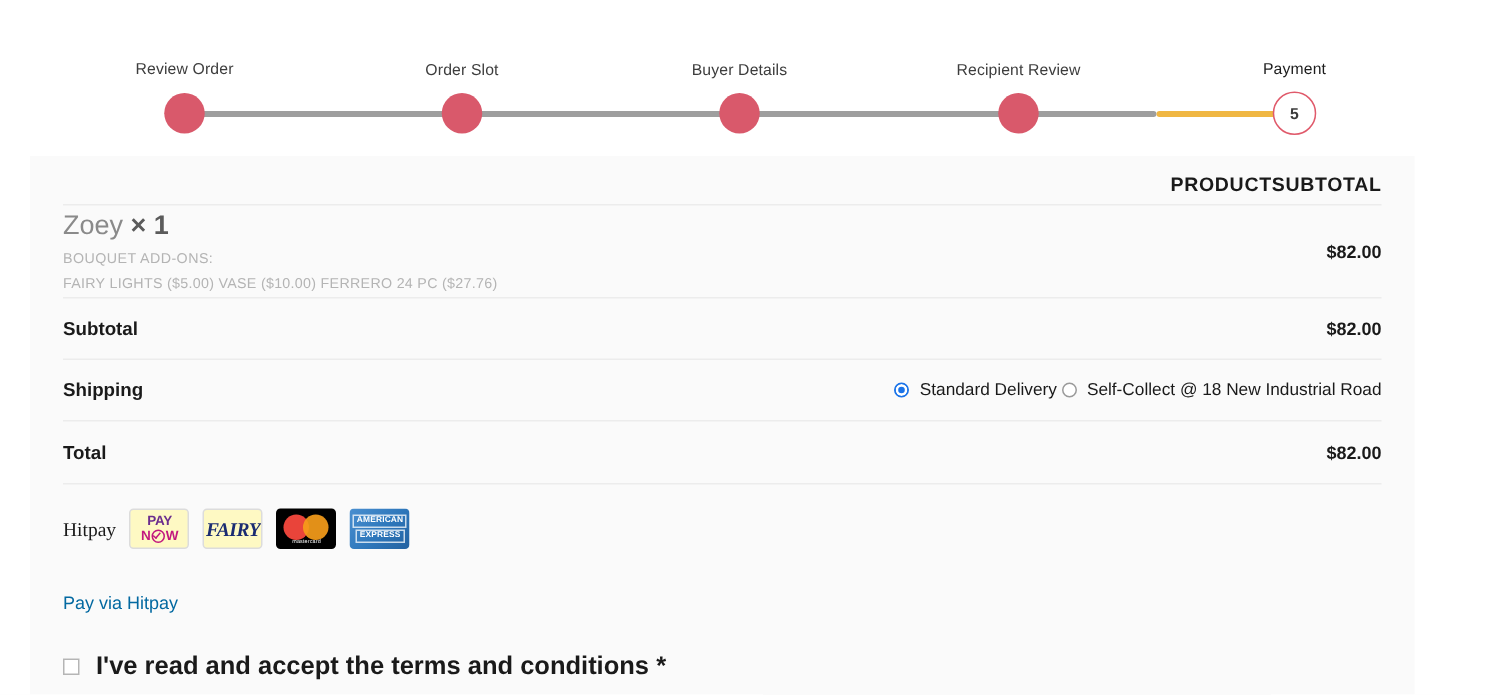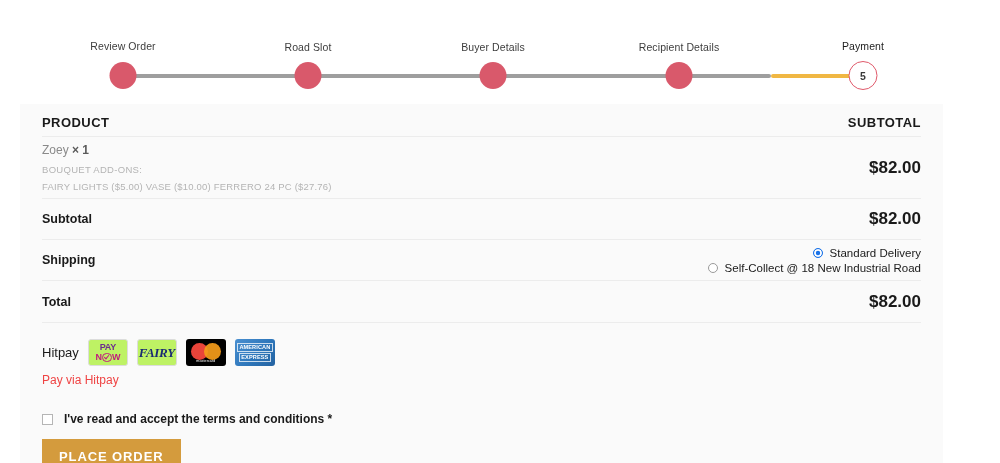--- a/index.html
+++ b/index.html
@@ -94,69 +94,70 @@
     display: flex;
     align-items: center;
     justify-content: space-between;
     border-bottom: 1px solid #ececec;
     box-sizing: border-box;
   }
   .row-head {
     height: 33px;
     align-items: flex-end;
     padding-bottom: 6px;
+    justify-content: flex-end;
   }
   .col-head {
     font-size: 13px;
     font-weight: bold;
     letter-spacing: .45px;
     color: #1a1a1a;
   }
   .row-product {
     height: 62px;
     align-items: center;
   }
   .prod-info { line-height: 1.0; }
   .prod-name {
-    font-size: 12px;
+    font-size: 18px;
     color: #8a8a8a;
     margin-bottom: 9px;
   }
   .prod-name b { color: #5b5b5b; font-weight: bold; }
   .addon-title {
     font-size: 9.5px;
     color: #b4b4b4;
     letter-spacing: .3px;
     margin-bottom: 7px;
   }
   .addon-list {
     font-size: 9.5px;
     color: #b4b4b4;
     letter-spacing: .2px;
   }
   .amount {
-    font-size: 17px;
+    font-size: 12px;
     font-weight: bold;
     color: #1a1a1a;
     white-space: nowrap;
   }
   .row-label {
     font-size: 12.5px;
     font-weight: bold;
     color: #1a1a1a;
   }
   .row-sub { height: 41px; }
   .row-total { height: 42px; gap: 20px; }
   .row-ship {
     height: 41px;
     align-items: center;
   }
   .ship-opts {
     display: flex;
-    flex-direction: column;
+    flex-direction: row;
     align-items: flex-end;
     gap: 3px;
   }
   .ship-opt {
     display: flex;
     align-items: center;
     gap: 7px;
     font-size: 11.5px;
     color: #1a1a1a;
   }
@@ -178,33 +179,34 @@
   
   .pay-block { padding-top: 16px; }
   .pay-row {
     display: flex;
     align-items: center;
     gap: 9px;
   }
   .pay-word {
     font-size: 13px;
     color: #1a1a1a;
+    font-family: Liberation Serif, serif;
   }
   .badge {
     width: 40px;
     height: 27px;
     border-radius: 3px;
     box-sizing: border-box;
     display: flex;
     align-items: center;
     justify-content: center;
     overflow: hidden;
   }
   .badge.light {
-    background: #bef264;
+    background: #fef9c3;
     border: 1px solid #dcdcdc;
   }
   .badge.mc { background: #000000; }
   .badge.amex { background: #2e77bb; }
   .paynow-txt {
     text-align: center;
     line-height: 1;
     font-weight: bold;
     font-size: 9px;
   }
@@ -279,41 +281,41 @@
     color: #ffffff;
     font-size: 5.6px;
     font-weight: bold;
     letter-spacing: .1px;
     border: .7px solid rgba(255,255,255,.75);
     padding: .6px 1.6px;
     line-height: 1;
   }
   .pay-note {
     font-size: 12px;
-    color: #ef4444;
-    margin-top: 7px;
+    color: #0369a1;
+    margin-top: 29px;
   }
 
   
   .terms {
     display: flex;
     align-items: center;
     gap: 11px;
     margin-top: 25px;
   }
   .checkbox {
     width: 11px;
     height: 11px;
     border: 1px solid #b5b5b5;
     background: #ffffff;
     box-sizing: border-box;
     flex-shrink: 0;
   }
   .terms-txt {
-    font-size: 12px;
+    font-size: 17px;
     font-weight: bold;
     color: #1a1a1a;
   }
   .place-order {
     margin-top: 13px;
     background: #d49b3d;
     color: #ffffff;
     border: none;
     font-family: "Liberation Sans", sans-serif;
     font-size: 13px;
@@ -324,23 +326,23 @@
     display: inline-block;
   }
 </style>
 </head>
 <body>
 
 <div class="stepper">
 
   <div class="step-labels">
     <div class="step-label" style="left:123px; top:40px;">Review Order</div>
-    <div class="step-label" style="left:308px; top:41px;">Road Slot</div>
+    <div class="step-label" style="left:308px; top:41px;">Order Slot</div>
     <div class="step-label" style="left:493px; top:41px;text-align:right;">Buyer Details</div>
-    <div class="step-label" style="left:679px; top:41px;">Recipient Details</div>
+    <div class="step-label" style="left:679px; top:41px;">Recipient Review</div>
     <div class="step-label current" style="left:863px; top:40px;">Payment</div>
   </div>
 
   <div class="track" style="left:123px; width:185px;"></div>
   <div class="track" style="left:308px; width:185px;"></div>
   <div class="track" style="left:493px; width:186px;"></div>
   <div class="track" style="left:679px; width:92px;"></div>
   <div class="track pending" style="left:771px; width:92px;"></div>
 
   <div class="node done" style="left:123px;"></div>

